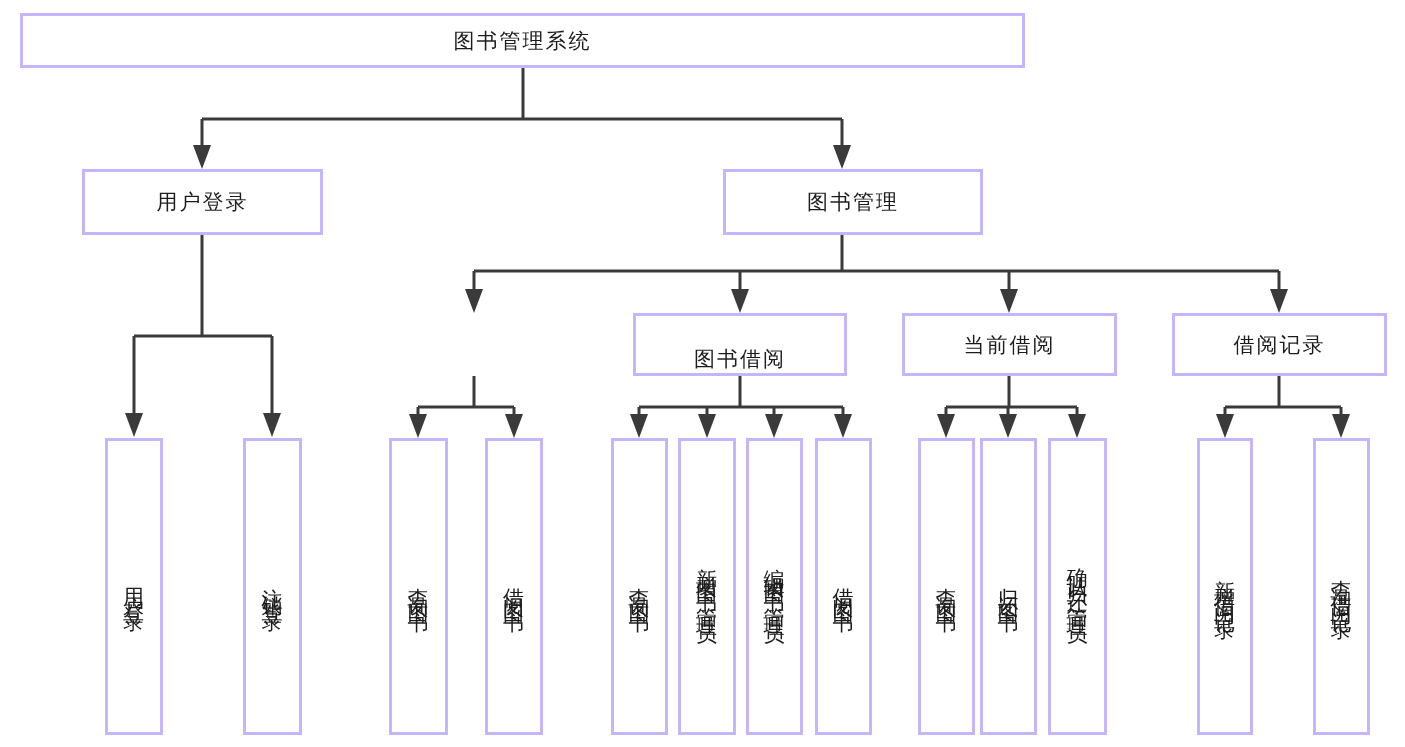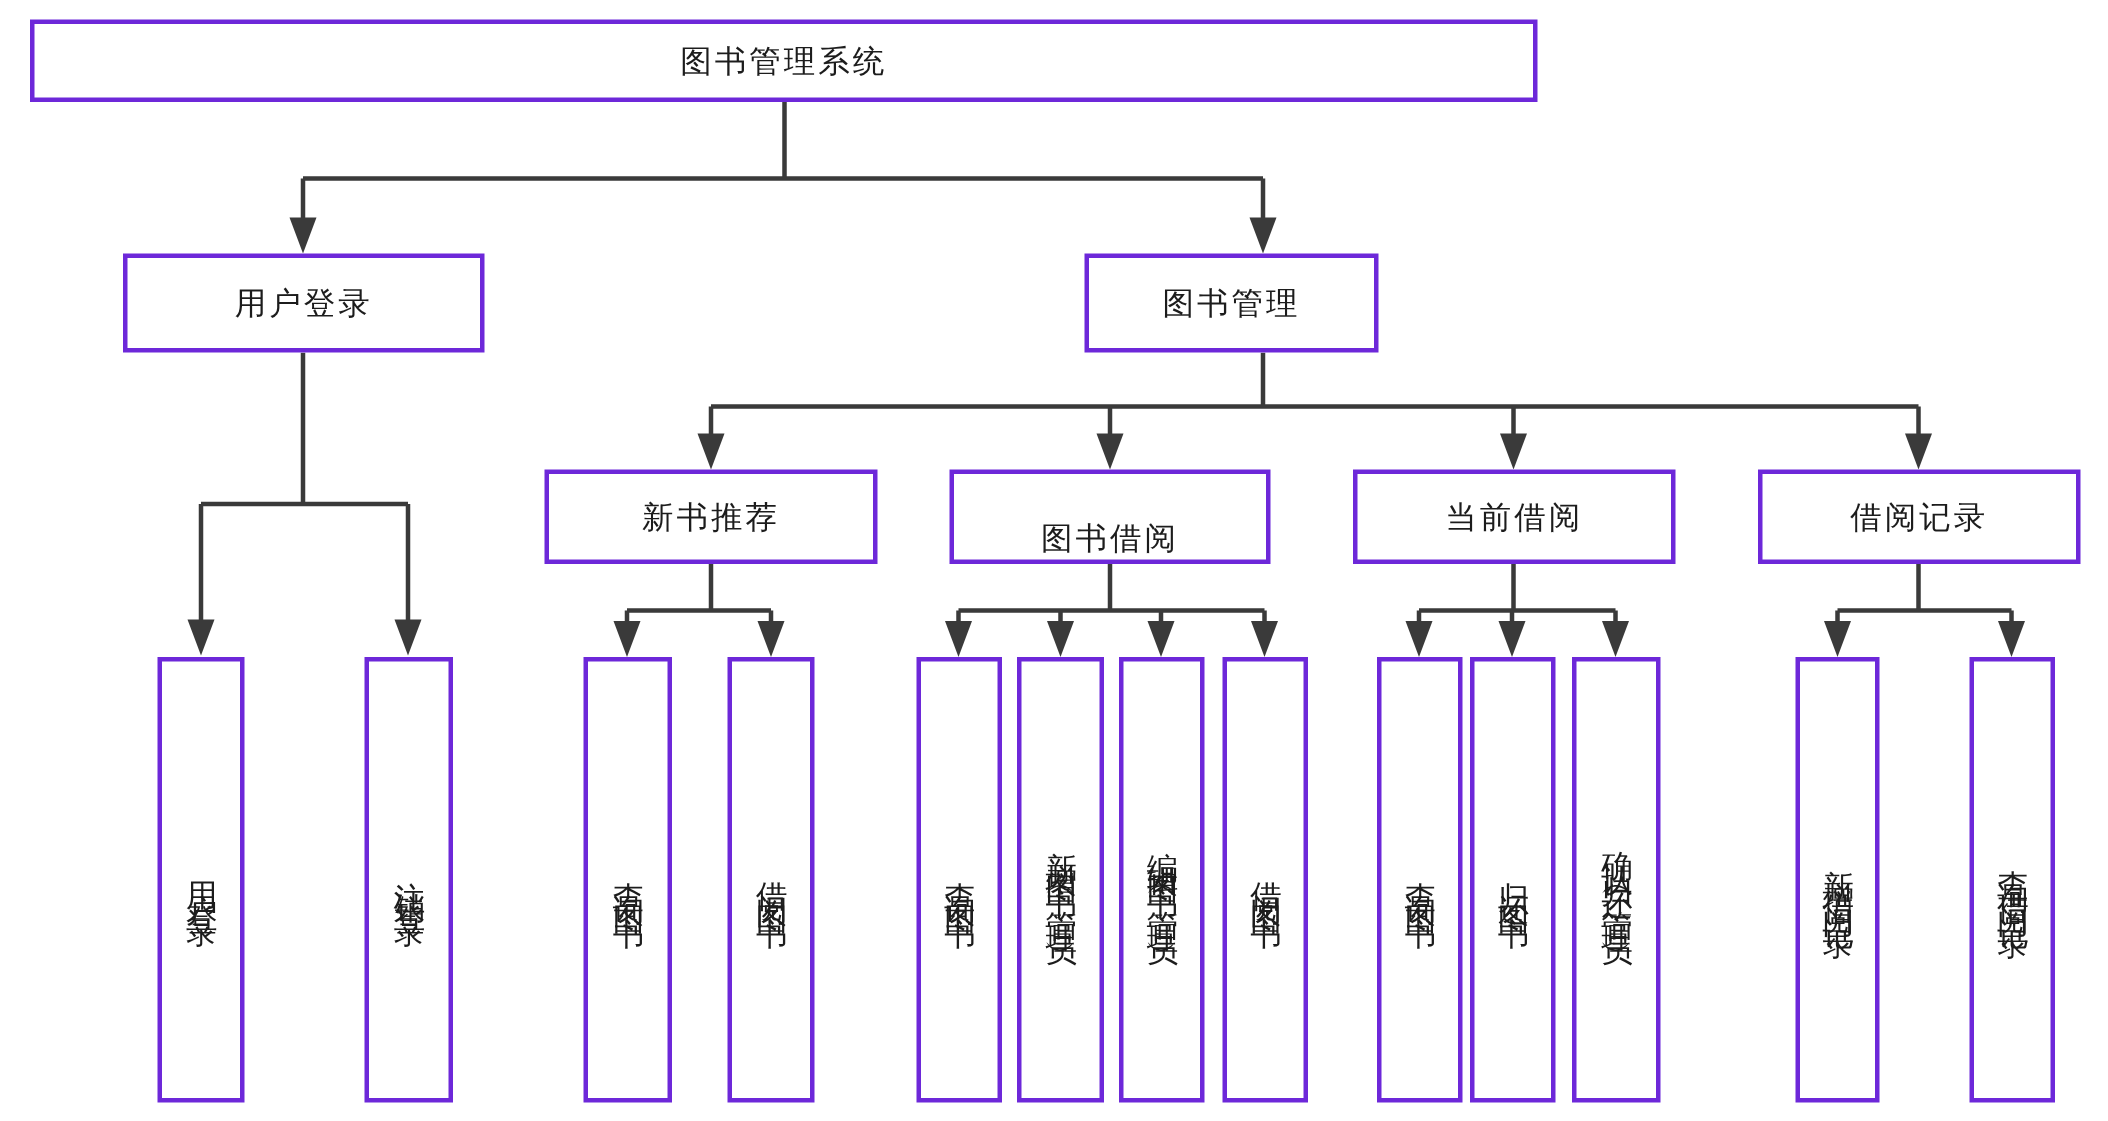--- a/index.html
+++ b/index.html
@@ -17,21 +17,21 @@
   }
   .wires {
     position: absolute;
     left: 0;
     top: 0;
     z-index: 1;
   }
   .node {
     position: absolute;
     box-sizing: border-box;
-    border: 3px solid #6d28d9;
+    border: 3px solid #c4b5fd;
     background: #ffffff;
     display: flex;
     align-items: center;
     justify-content: center;
     z-index: 2;
     color: #1c1c1c;
   }
   .node.h span {
     font-size: 21px;
     letter-spacing: 2px;
@@ -100,27 +100,24 @@
     </g>
   </svg>
 
   <div class="node h" style="left:20px; top:13px; width:1005px; height:55px;">
     <span>图书管理系统</span>
   </div>
 
   <div class="node h" style="left:82px; top:169px; width:241px; height:66px;">
     <span>用户登录</span>
   </div>
-  <div class="node h" style="left:723px; top:169px; width:196px; height:66px;text-align:center;">
+  <div class="node h" style="left:723px; top:169px; width:260px; height:66px;text-align:center;">
     <span>图书管理</span>
   </div>
 
-  <div class="node h" style="left:363px; top:313px; width:222px; height:63px;">
-    <span>新书推荐</span>
-  </div>
   <div class="node h" style="left:633px; top:313px; width:214px; height:63px;align-items:flex-end;">
     <span>图书借阅</span>
   </div>
   <div class="node h" style="left:902px; top:313px; width:215px; height:63px;">
     <span>当前借阅</span>
   </div>
   <div class="node h" style="left:1172px; top:313px; width:215px; height:63px;">
     <span>借阅记录</span>
   </div>
 

